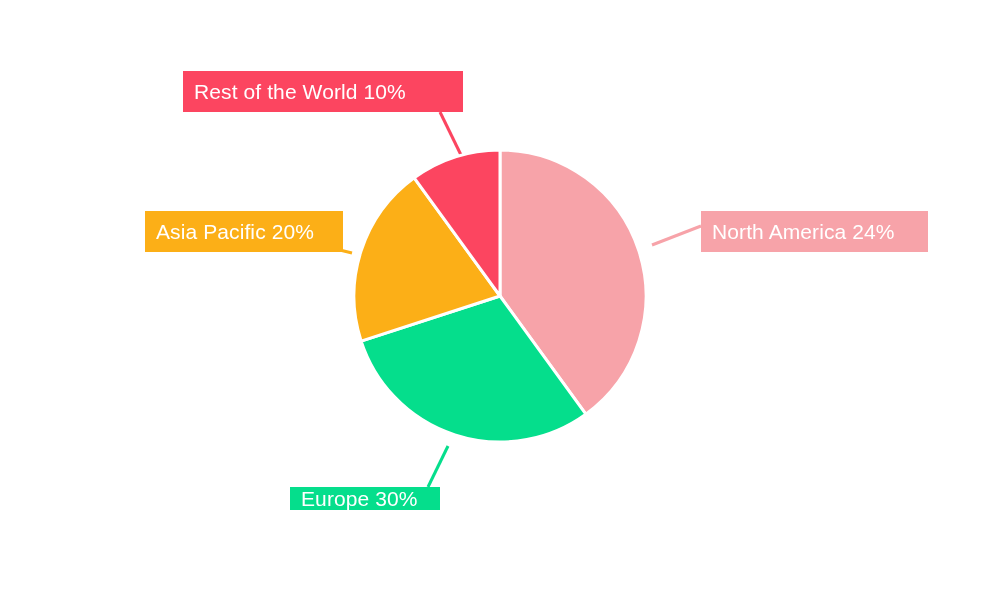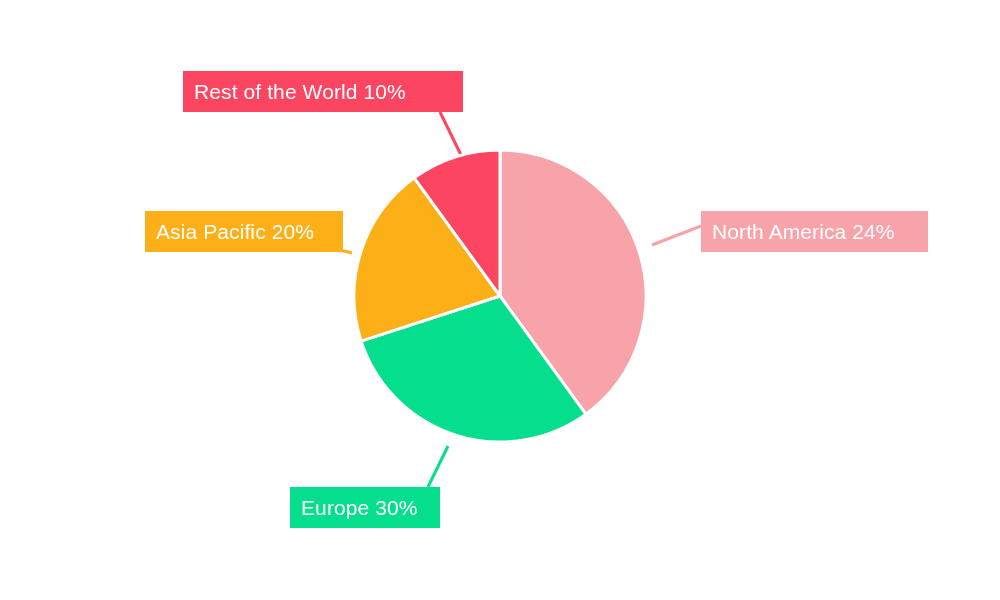--- a/index.html
+++ b/index.html
@@ -67,21 +67,21 @@
         <path d="M 500 296 L 500.00 150.00 A 146 146 0 0 1 585.82 414.12 Z" fill="#F7A3A9" class="slice-path"></path>
         <path d="M 500 296 L 585.82 414.12 A 146 146 0 0 1 361.15 341.12 Z" fill="#05DE8C" class="slice-path"></path>
         <path d="M 500 296 L 361.15 341.12 A 146 146 0 0 1 414.18 177.88 Z" fill="#FCAF17" class="slice-path"></path>
         <path d="M 500 296 L 414.18 177.88 A 146 146 0 0 1 500.00 150.00 Z" fill="#FC4560" class="slice-path"></path>
       </g>
   </svg>
 
   <div class="label-box" id="label-0" style="left: 701px; top: 211px; width: 227px; height: 41px; background: rgb(247, 163, 169);">
     <span>North America 24%</span>
   </div>
-  <div class="label-box" id="label-1" style="left: 290px; top: 487px; width: 150px; height: 41px; background: rgb(5, 222, 140);">
+  <div class="label-box" id="label-1" style="left: 290px; top: 487px; width: 150px; height: 23px; background: rgb(5, 222, 140);">
     <span>Europe 30%</span>
   </div>
   <div class="label-box" id="label-2" style="left: 101px; top: 211px; width: 198px; height: 41px; background: rgb(252, 175, 23); margin-left: 44px;">
     <span>Asia Pacific 20%</span>
   </div>
   <div class="label-box" id="label-3" style="left: 183px; top: 71px; width: 280px; height: 41px; background: rgb(252, 69, 96);">
     <span>Rest of the World 10%</span>
   </div>
 
 </div>

